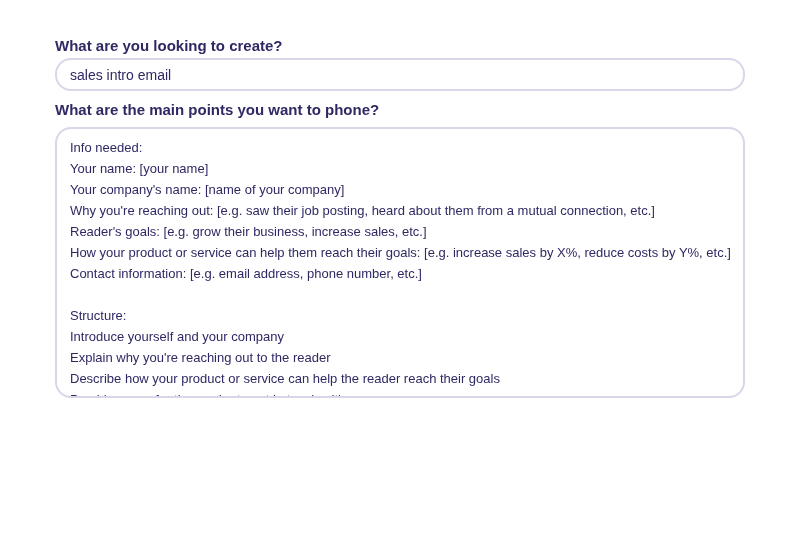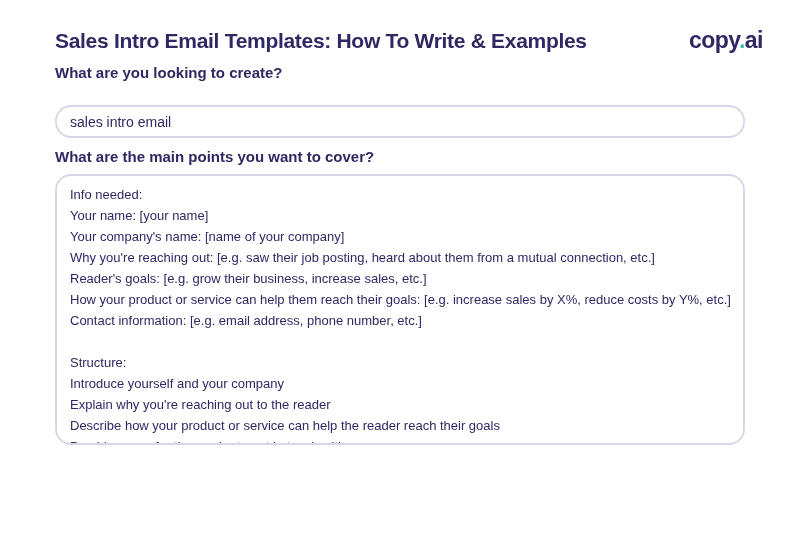--- a/index.html
+++ b/index.html
@@ -39,21 +39,21 @@
     color: #3cbfae;
   }
   .field-label {
     font-size: 15px;
     font-weight: 700;
     color: #2e2963;
     margin-top: 10px;
   }
   .text-input {
     display: block;
-    margin-top: 24px;
+    margin-top: 4px;
     width: 690px;
     height: 33px;
     border: 2px solid #dad6e9;
     border-radius: 16px;
     padding: 0 13px;
     font-family: "Liberation Sans", sans-serif;
     font-size: 14px;
     color: #2e2963;
     background: #ffffff;
     outline: none;
@@ -75,32 +75,26 @@
     outline: none;
     overflow: hidden;
     white-space: pre;
   }
 </style>
 </head>
 <body>
 
 <div class="page">
 
-  <div class="header-row">
-    <h1 class="page-title">Sales Intro Email Templates: How To Write &amp; Examples</h1>
-    <div class="brand-logo">
-      <span>copy</span><span class="logo-dot">.</span><span>ai</span>
-    </div>
-  </div>
 
   <div class="field-label">What are you looking to create?</div>
 
   <input type="text" class="text-input" value="sales intro email" style="">
 
-  <div class="field-label">What are the main points you want to cover?</div>
+  <div class="field-label">What are the main points you want to phone?</div>
 
   <textarea class="text-area" wrap="off" spellcheck="false" style="">Info needed:
 Your name: [your name]
 Your company's name: [name of your company]
 Why you're reaching out: [e.g. saw their job posting, heard about them from a mutual connection, etc.]
 Reader's goals: [e.g. grow their business, increase sales, etc.]
 How your product or service can help them reach their goals: [e.g. increase sales by X%, reduce costs by Y%, etc.]
 Contact information: [e.g. email address, phone number, etc.]
 
 Structure:

